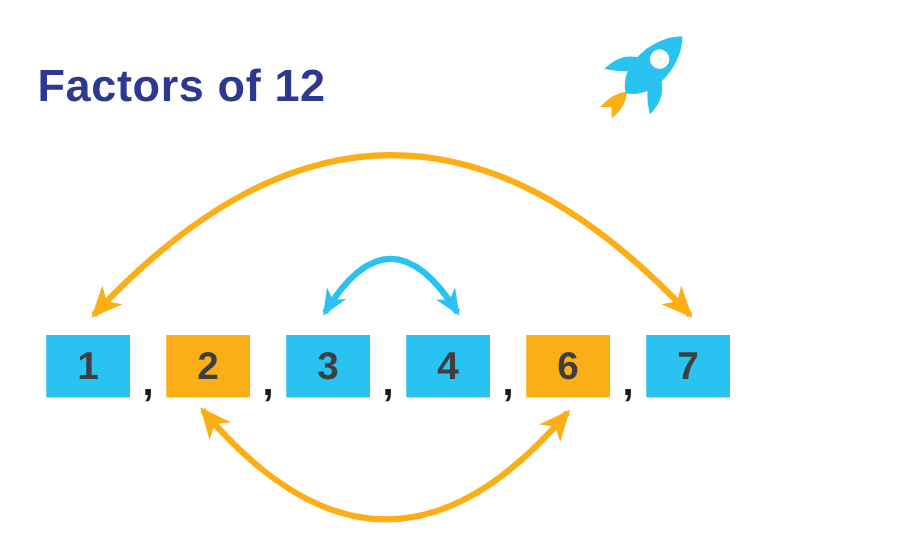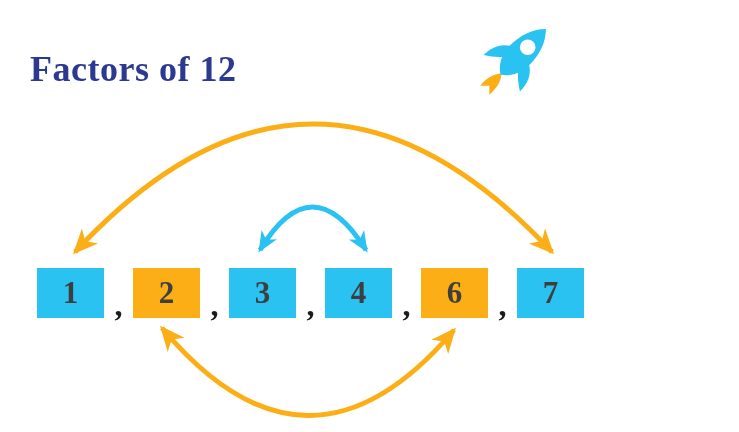--- a/index.html
+++ b/index.html
@@ -2,21 +2,21 @@
 <html style="--cyan: #29C2F1; --orange: #FCAE16; --navy: #2B3990; --digit: #3E3E3E; --comma: #1B1B1B; --tagline: #121212;"><head>
 <meta charset="utf-8">
 <style>
   html, body { margin: 0; padding: 0; background: #ffffff; }
   .canvas {
     position: relative;
     width: 739px;
     height: 432px;
     background: #ffffff;
     overflow: hidden;
-    font-family: Liberation Serif, serif;
+    font-family: Liberation Sans, sans-serif;
   }
 
   
   .heading {
     position: absolute;
     left: 30px;
     top: 48px;
     margin: 0;
     font-size: 36px;
     font-weight: bold;

